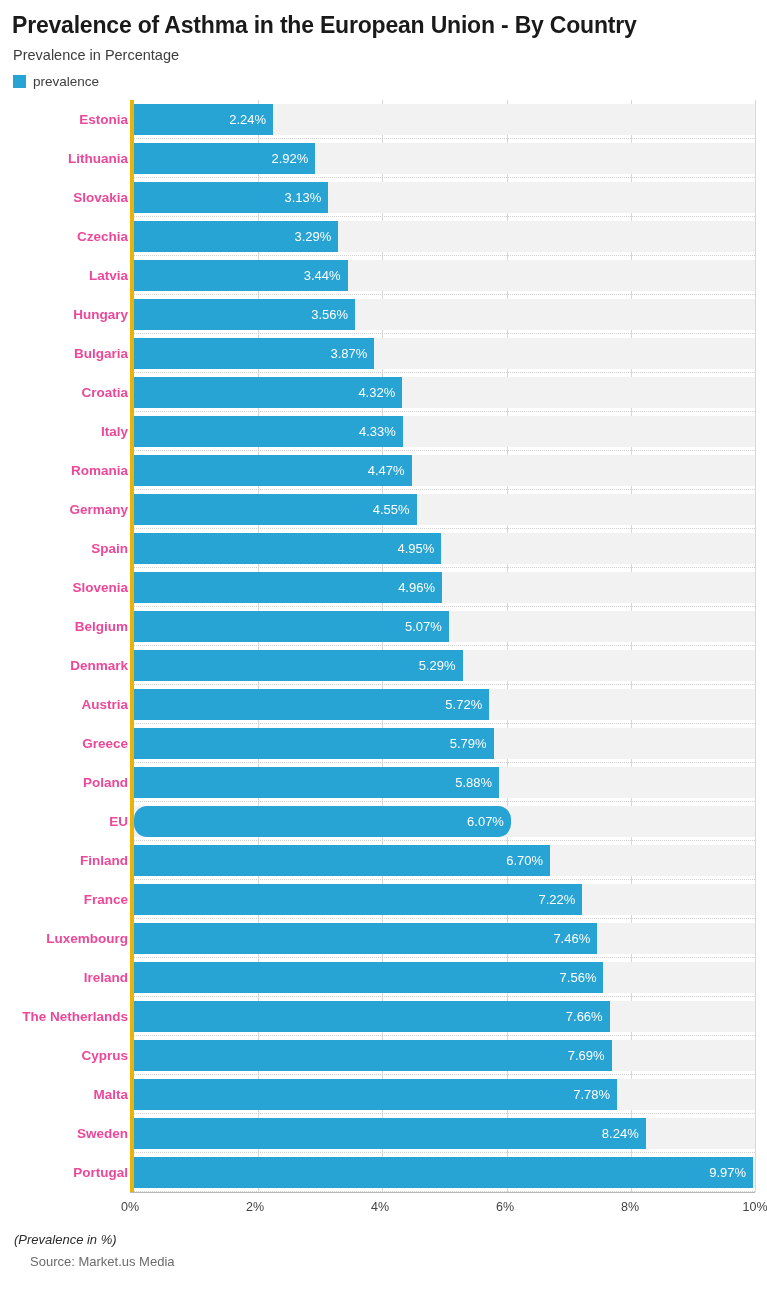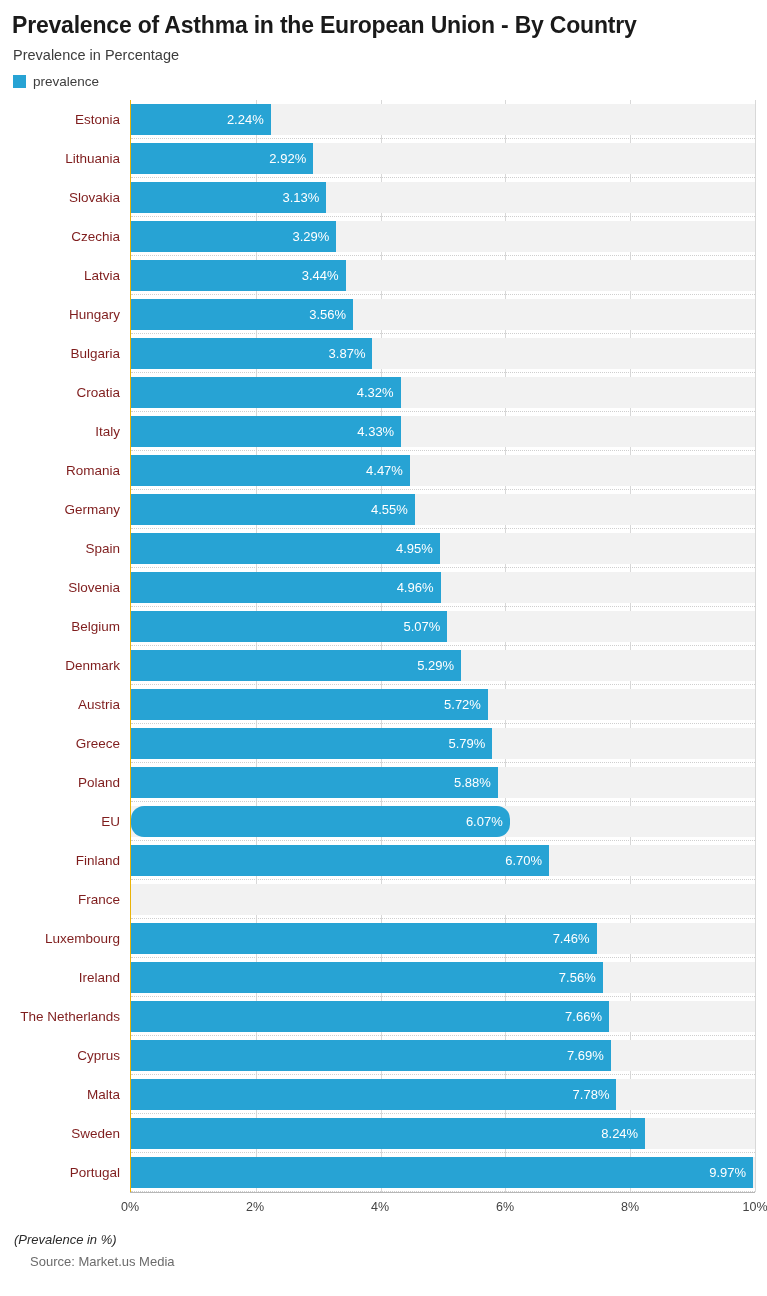--- a/index.html
+++ b/index.html
@@ -55,21 +55,21 @@
     position: relative;
     display: grid;
     grid-template-columns: 118px 1fr;
     width: 743px;
   }
   .y-axis-labels {
     position: relative;
   }
   .rows {
     position: relative;
-    border-left: 1px solid #eab308;
+    border-left: 4px solid #eab308;
   }
   .grid-layer {
     position: absolute;
     inset: 0;
     pointer-events: none;
   }
   .vline {
     position: absolute;
     top: 0; bottom: 0;
     width: 1px;
@@ -99,27 +99,28 @@
     display: flex;
     align-items: center;
     justify-content: flex-end;
     color: #ffffff;
     font-size: 13px;
     padding-right: 7px;
     white-space: nowrap;
   }
   .ylabel {
     position: absolute;
-    right: 10px;
+    right: 2px;
     height: 39px;
     line-height: 39px;
     font-size: 13.5px;
-    color: #7f1d1d;
+    color: #ec4899;
     text-align: right;
     white-space: nowrap;
+    font-weight: bold;
   }
   .x-axis {
     position: relative;
     margin-left: 118px;
     height: 26px;
     border-top: 1px solid #b7b7b7;
   }
   .xtick {
     position: absolute;
     top: 7px;
@@ -328,20 +329,23 @@
           </div>
           <div class="row">
             <div class="row-band"></div>
             <div class="bar" style="width: 67%;">
               <span>6.70%</span>
             </div>
             <div class="row-sep"></div>
           </div>
           <div class="row">
             <div class="row-band"></div>
+            <div class="bar" style="width: 72.2%;">
+              <span>7.22%</span>
+            </div>
             <div class="row-sep"></div>
           </div>
           <div class="row">
             <div class="row-band"></div>
             <div class="bar" style="width: 74.6%;">
               <span>7.46%</span>
             </div>
             <div class="row-sep"></div>
           </div>
           <div class="row">

